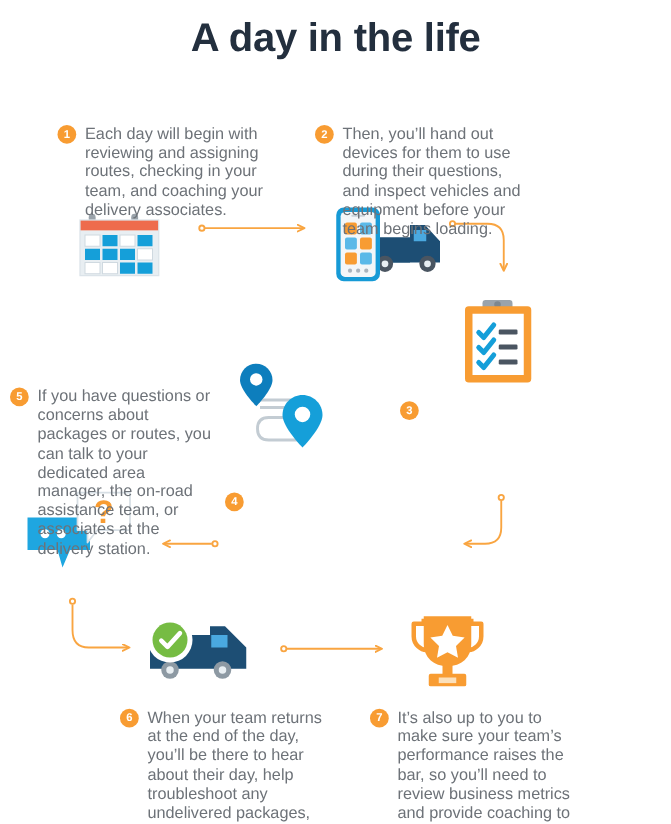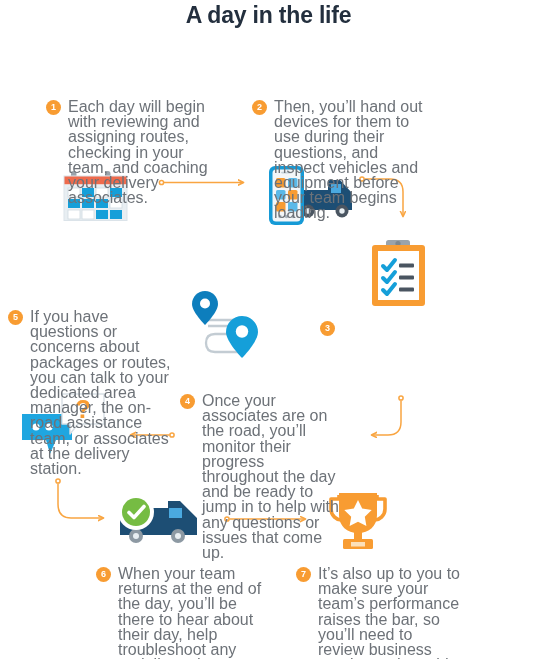--- a/index.html
+++ b/index.html
@@ -12,25 +12,25 @@
   #infographic {
     position: relative;
     width: 537px;
     height: 659px;
     background: #ffffff;
   }
 
   
   .title {
     position: absolute;
-    top: 2px;
+    top: 12px;
     left: 0;
     width: 537px;
     text-align: center;
-    font-size: 23px;
+    font-size: 32px;
     font-weight: bold;
     color: #232f3e;
     letter-spacing: -0.2px;
   }
 
   
   .step {
     position: absolute;
     display: flex;
     align-items: flex-start;
@@ -42,21 +42,21 @@
     border-radius: 50%;
     background: #f89c32;
     color: #ffffff;
     font-size: 9px;
     font-weight: bold;
     line-height: 15px;
     text-align: center;
     margin-top: 1px;
   }
   .step-text {
-    font-size: 16px;
+    font-size: 13px;
     line-height: 15.2px;
     color: #6d7278;
   }
 
   
   .layer {
     position: absolute;
     top: 0; left: 0;
     width: 537px; height: 659px;
     pointer-events: none;
@@ -218,21 +218,20 @@
     <div class="badge">2</div>
     <div class="step-text">Then, you’ll hand out devices for them to use during their questions, and inspect vehicles and equipment before your team begins loading.</div>
   </div>
 
   <div class="step" style="left:320px; top:320px; width:175px;">
     <div class="badge">3</div>
   </div>
 
   <div class="step" style="left:180px; top:393px; width:162px;">
     <div class="badge">4</div>
-    <div class="step-text">Once your associates are on the road, you’ll monitor their progress throughout the day and be ready to jump in to help with any questions or issues that come up.</div>
   </div>
 
   <div class="step" style="left:8px; top:309px; width:165px;">
     <div class="badge">5</div>
     <div class="step-text">If you have questions or concerns about packages or routes, you can talk to your dedicated area manager, the on-road assistance team, or associates at the delivery station.</div>
   </div>
 
   <div class="step" style="left:96px; top:566px; width:170px;">
     <div class="badge">6</div>
     <div class="step-text">When your team returns at the end of the day, you’ll be there to hear about their day, help troubleshoot any undelivered packages, and make sure all vehicles are refueled and parked for the night.</div>

